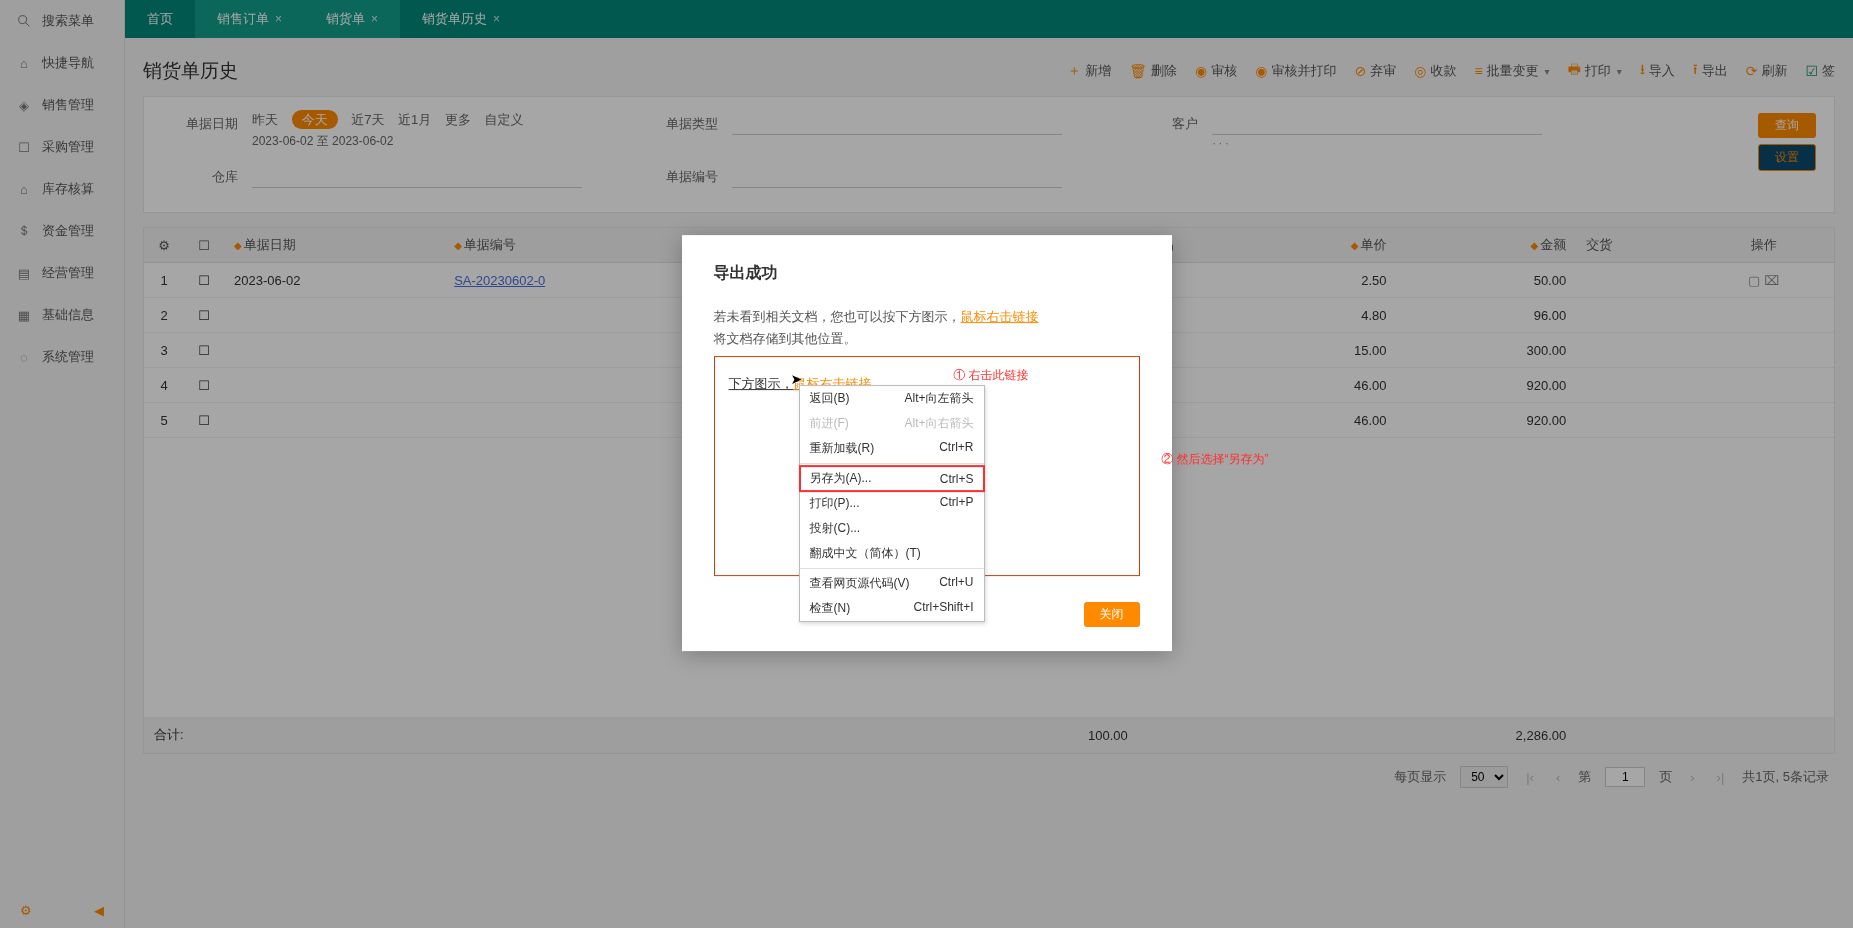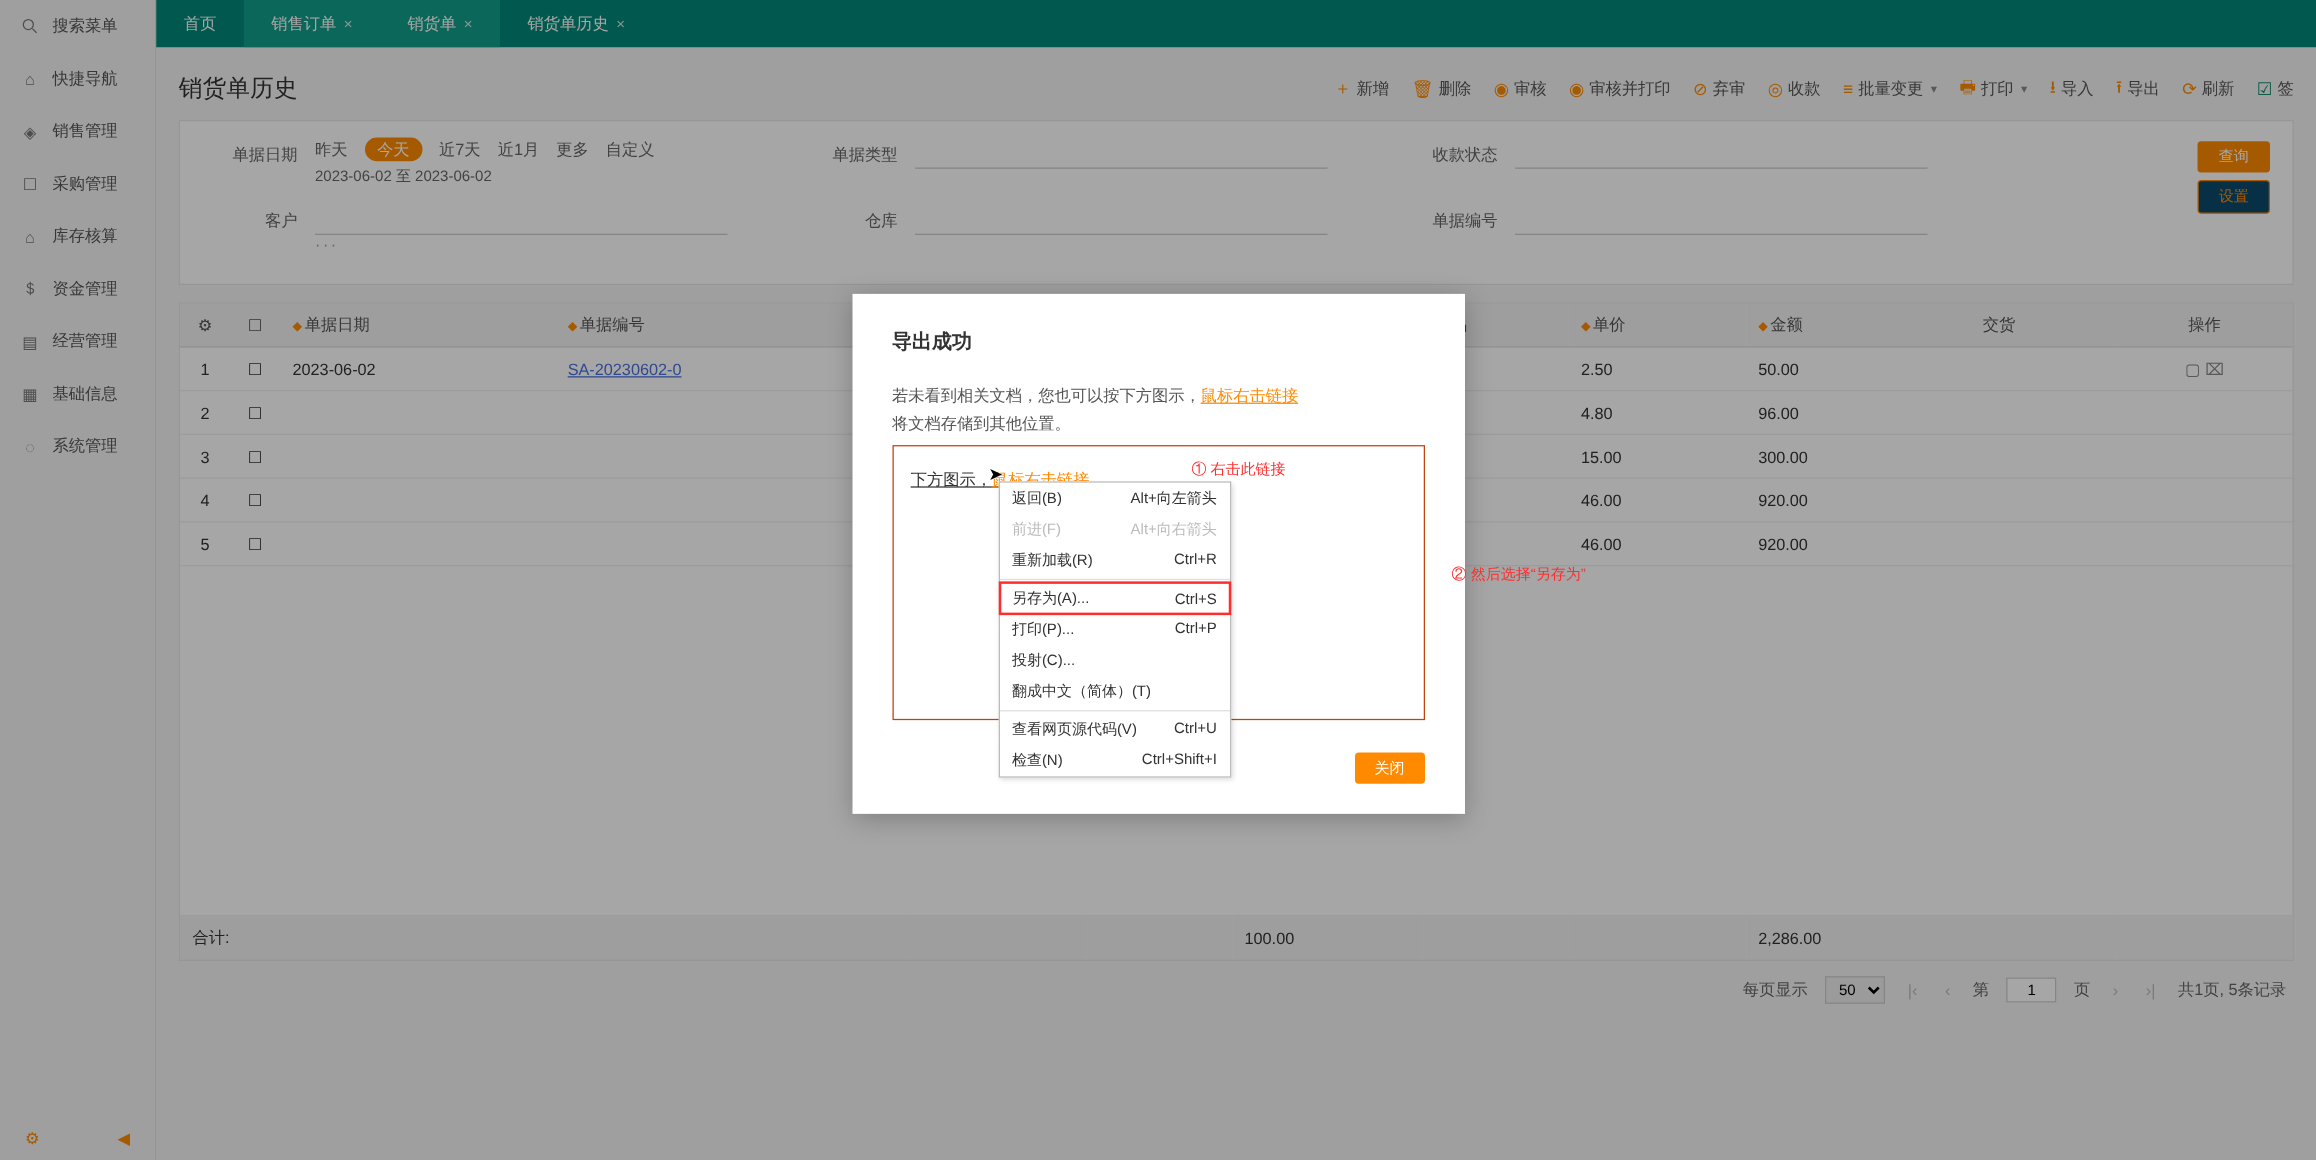--- a/index.html
+++ b/index.html
@@ -44,21 +44,21 @@
 .btn { padding:4px 16px; border-radius:3px; font-size:12px; cursor:pointer; text-align:center; }
 .btn.primary { background:#ff8a00; color:#fff; }
 .btn.outline { border:1px solid #ff8a00; color:#ff8a00; background:#0c4a6e; }
 
 
 .table-wrap { margin-top:14px; background:#fff; border:1px solid #e6e6e6; }
 table { width:100%; border-collapse:collapse; }
 th,td { padding:8px 10px; text-align:left; font-size:13px; white-space:nowrap; }
 thead th { background:#f3f3f3; color:#555; border-bottom:1px solid #e0e0e0; font-weight:500; }
 tbody tr { border-bottom:1px solid #f0f0f0; }
-.num { }
+.num { text-align:right; }
 .c { text-align:center; }
 th .s { color:#ff8a00; margin-right:2px; font-size:10px; }
 .link { color:#4a6fdc; text-decoration:underline; cursor:pointer; }
 .foot-row td { background:#f3f3f3; font-weight:500; }
 .op-ico { color:#888; margin:0 2px; cursor:pointer; }
 
 
 .pager { display:flex; justify-content:flex-end; align-items:center; gap:14px; padding:12px 6px; color:#666; font-size:13px; }
 .pager select,.pager input { border:1px solid #ccc; padding:2px 6px; font-size:12px; }
 .pager input { width:40px; text-align:center; }
@@ -223,26 +223,20 @@
           <div class="range">2023-06-02 至 2023-06-02</div>
         </div>
       </div>
       <div class="frow">
           <div class="flab">单据类型</div>
           <div class="fval">
             <div class="inp"></div>
           </div>
         </div>
       <div class="frow">
-          <div class="flab">收款状态</div>
-          <div class="fval">
-            <div class="inp"></div>
-          </div>
-        </div>
-      <div class="frow">
           <div class="flab">客户</div>
           <div class="fval"><div class="inp"></div><span class="ellipsis">···</span></div>
         </div>
       <div class="frow">
           <div class="flab">仓库</div>
           <div class="fval">
             <div class="inp"></div>
           </div>
         </div>
       <div class="frow">

